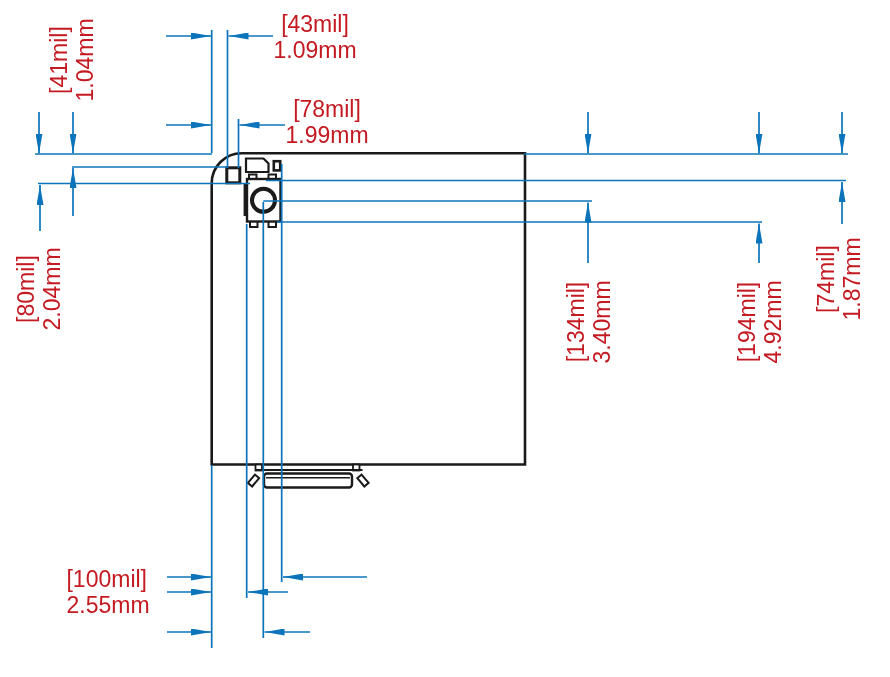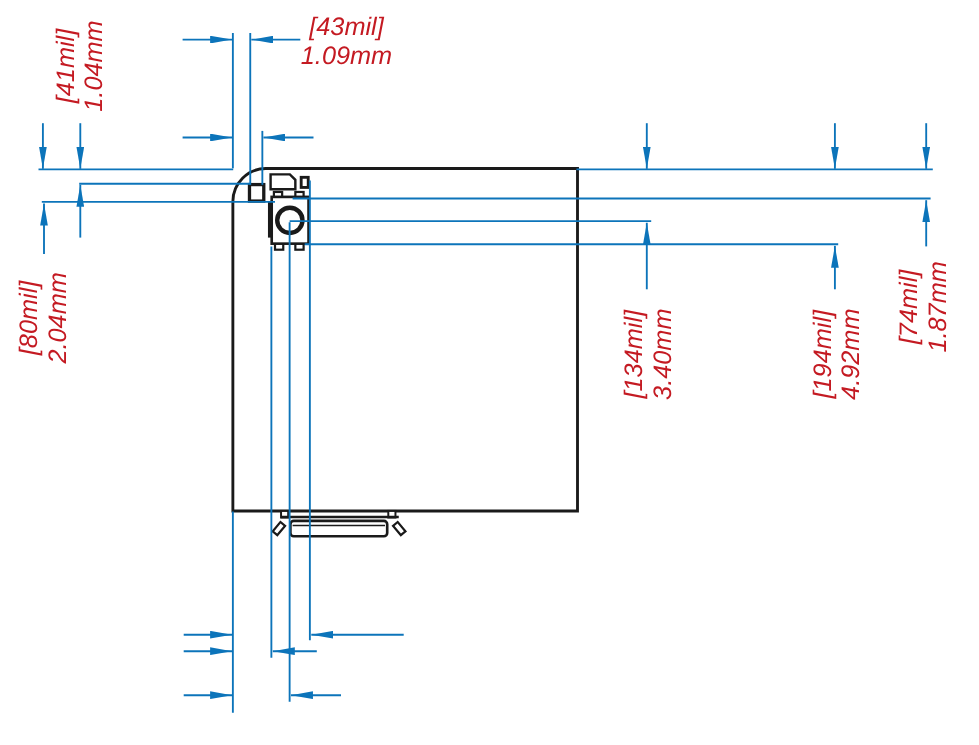--- a/index.html
+++ b/index.html
@@ -2,21 +2,20 @@
 <html style="--dimension_line: #0C74BA; --dimension_text: #C41A22; --part_outline: #1A1A1A;"><head>
 <meta charset="utf-8">
 <style>
   html,body{margin:0;padding:0;background:#ffffff;}
   #stage{
     position:relative;
     width:890px;height:677px;
     background:#ffffff;
     overflow:hidden;
     font-family:"Liberation Sans", sans-serif;
-    font-style:italic;
   }
   #drawing{position:absolute;left:0;top:0;}
   .dim{
     position:absolute;
     color:var(--dimension_text,#C41A22);
     font-size:23px;
     line-height:26px;
     text-align:center;
     white-space:nowrap;
     transform:translate(-50%,-50%);
@@ -110,34 +109,42 @@
       <line x1="288" y1="592" x2="248" y2="592" marker-end="url(#ah)"></line>
       <line x1="167" y1="632" x2="211" y2="632" marker-end="url(#ah)"></line>
       <line x1="310" y1="632" x2="264.5" y2="632" marker-end="url(#ah)"></line>
     </g>
   </svg>
 
   <div class="dim" style="left:315px;top:37px;">
     <span class="ln">[43mil]</span>
     <span class="ln">1.09mm</span>
   </div>
+  <div class="dim" style="left:327px;top:122px;">
+    <span class="ln">[78mil]</span>
+    <span class="ln">1.99mm</span>
+  </div>
   <div class="dim rot" style="left:72px;top:60px;">
     <span class="ln">[41mil]</span>
     <span class="ln">1.04mm</span>
   </div>
   <div class="dim rot" style="left:39px;top:289px;">
     <span class="ln">[80mil]</span>
     <span class="ln">2.04mm</span>
   </div>
   <div class="dim rot" style="left:589px;top:322px;">
     <span class="ln">[134mil]</span>
     <span class="ln">3.40mm</span>
   </div>
   <div class="dim rot" style="left:760px;top:322px;">
     <span class="ln">[194mil]</span>
     <span class="ln">4.92mm</span>
   </div>
   <div class="dim rot" style="left:839px;top:279px;">
     <span class="ln">[74mil]</span>
     <span class="ln">1.87mm</span>
   </div>
+  <div class="dim left" style="left:108px;top:592px;">
+    <span class="ln">[100mil]</span>
+    <span class="ln">2.55mm</span>
+  </div>
 
 </div>
 
 </body></html>

